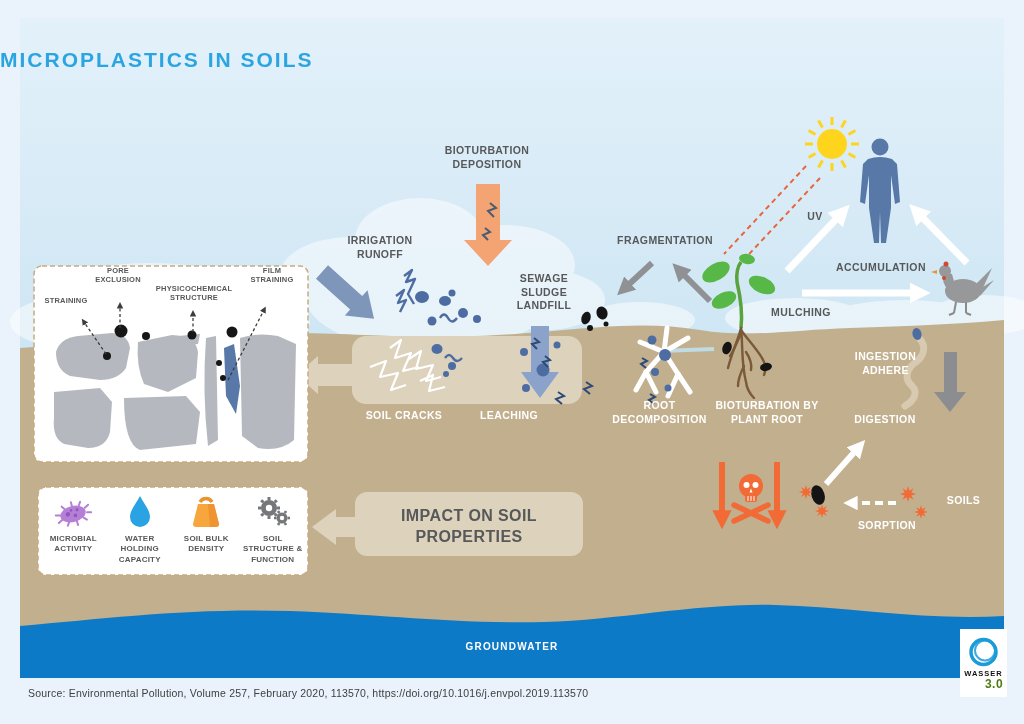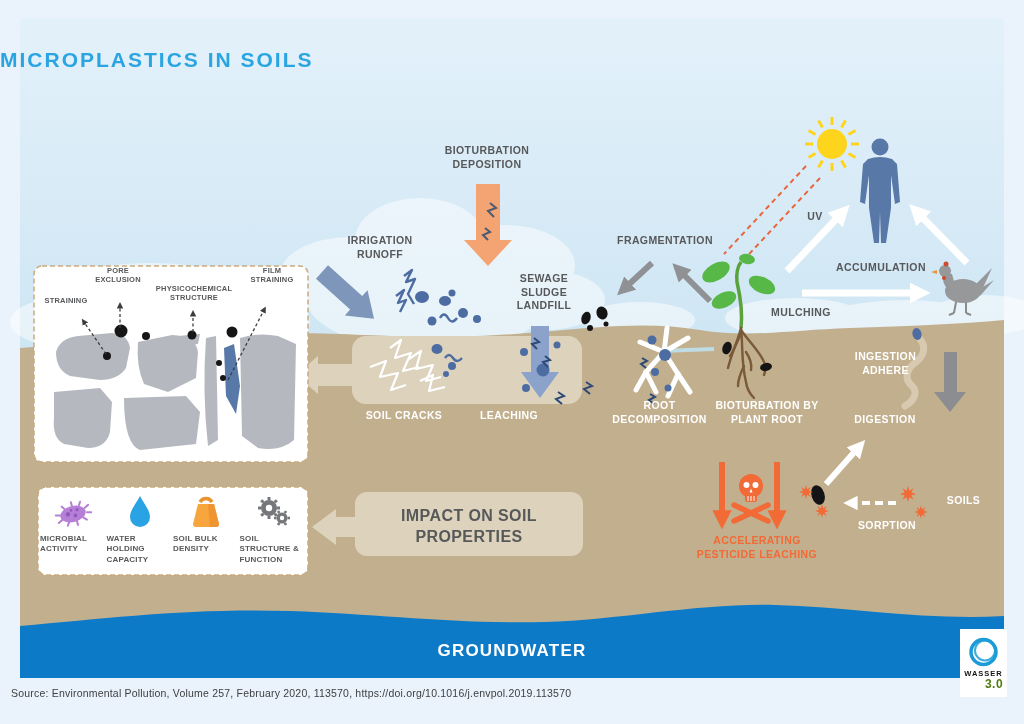--- a/index.html
+++ b/index.html
@@ -6,27 +6,27 @@
   .stage{position:relative;width:1024px;height:724px;background:#eaf3fb;
          font-family:"Liberation Sans",sans-serif;overflow:hidden;}
   svg.scene{position:absolute;left:0;top:0;}
   .title{position:absolute;left:0;right:0;top:48px;
          font-size:21px;font-weight:700;letter-spacing:2px;color:#2aa5e1;}
   .lbl{position:absolute;font-weight:700;color:#57585a;font-size:10.5px;
        line-height:1.3;letter-spacing:.4px;text-align:center;}
   .lbl.w{color:#ffffff;}
   .lbl.o{color:#f26a36;}
   .lbl.small{font-size:7.5px;line-height:1.25;letter-spacing:.2px;}
-  .lbl.gw{font-size:17px;letter-spacing:1.2px;}
+  .lbl.gw{font-size:10px;letter-spacing:1.2px;}
   .impact-items{position:absolute;left:40px;top:494px;width:266px;display:flex;}
   .impact-item{flex:1;display:flex;flex-direction:column;align-items:center;}
   .impact-item .ic{height:36px;display:flex;align-items:flex-end;}
   .impact-item .t{margin-top:4px;font-size:8px;font-weight:700;color:#57585a;
-                  text-align:left;line-height:1.3;letter-spacing:.2px;}
-  .src{position:absolute;left:11px;top:687px;font-size:10.5px;color:#3f4042;
+                  text-align:center;line-height:1.3;letter-spacing:.2px;}
+  .src{position:absolute;left:28px;top:687px;font-size:10.5px;color:#3f4042;
        letter-spacing:.2px;font-weight:500;}
   .logo-name{position:absolute;left:960px;top:669px;width:47px;text-align:center;
              font-size:7.5px;font-weight:700;color:#121212;letter-spacing:1px;}
   .logo-ver{position:absolute;left:960px;top:677px;width:68px;text-align:center;
             font-size:12px;font-weight:800;color:#4d7c0f;letter-spacing:.5px;}
 </style>
 </head>
 <body>
 
 <div class="stage">
@@ -341,21 +341,20 @@
 <div class="lbl" style="left:595px;top:234px;width:140px;">FRAGMENTATION</div>
 <div class="lbl" style="left:800px;top:210px;width:30px;">UV</div>
 <div class="lbl" style="left:816px;top:261px;width:130px;">ACCUMULATION</div>
 <div class="lbl" style="left:756px;top:306px;width:90px;">MULCHING</div>
 <div class="lbl w" style="left:344px;top:409px;width:120px;">SOIL CRACKS</div>
 <div class="lbl w" style="left:459px;top:409px;width:100px;">LEACHING</div>
 <div class="lbl w" style="left:602px;top:399px;width:115px;">ROOT DECOMPOSITION</div>
 <div class="lbl w" style="left:705px;top:399px;width:124px;">BIOTURBATION BY PLANT ROOT</div>
 <div class="lbl w" style="left:843px;top:350px;width:85px;">INGESTION ADHERE</div>
 <div class="lbl w" style="left:835px;top:413px;width:100px;">DIGESTION</div>
-<div class="lbl o" style="left:694px;top:534px;width:126px;">ACCELERATING PESTICIDE LEACHING</div>
 <div class="lbl w" style="left:834px;top:519px;width:106px;">SORPTION</div>
 <div class="lbl w" style="left:921px;top:494px;width:85px;">SOILS</div>
 <div class="lbl" style="left:384px;top:506px;width:170px;font-size:16px;">IMPACT ON SOIL PROPERTIES</div>
 <div class="lbl w gw" style="left:20px;top:640px;width:984px;">GROUNDWATER</div>
 
 <div class="lbl small" style="left:40px;top:296px;width:52px;">STRAINING</div>
 <div class="lbl small" style="left:93px;top:266px;width:50px;">PORE EXCLUSION</div>
 <div class="lbl small" style="left:139px;top:284px;width:110px;">PHYSICOCHEMICAL STRUCTURE</div>
 <div class="lbl small" style="left:248px;top:266px;width:48px;">FILM STRAINING</div>
 

